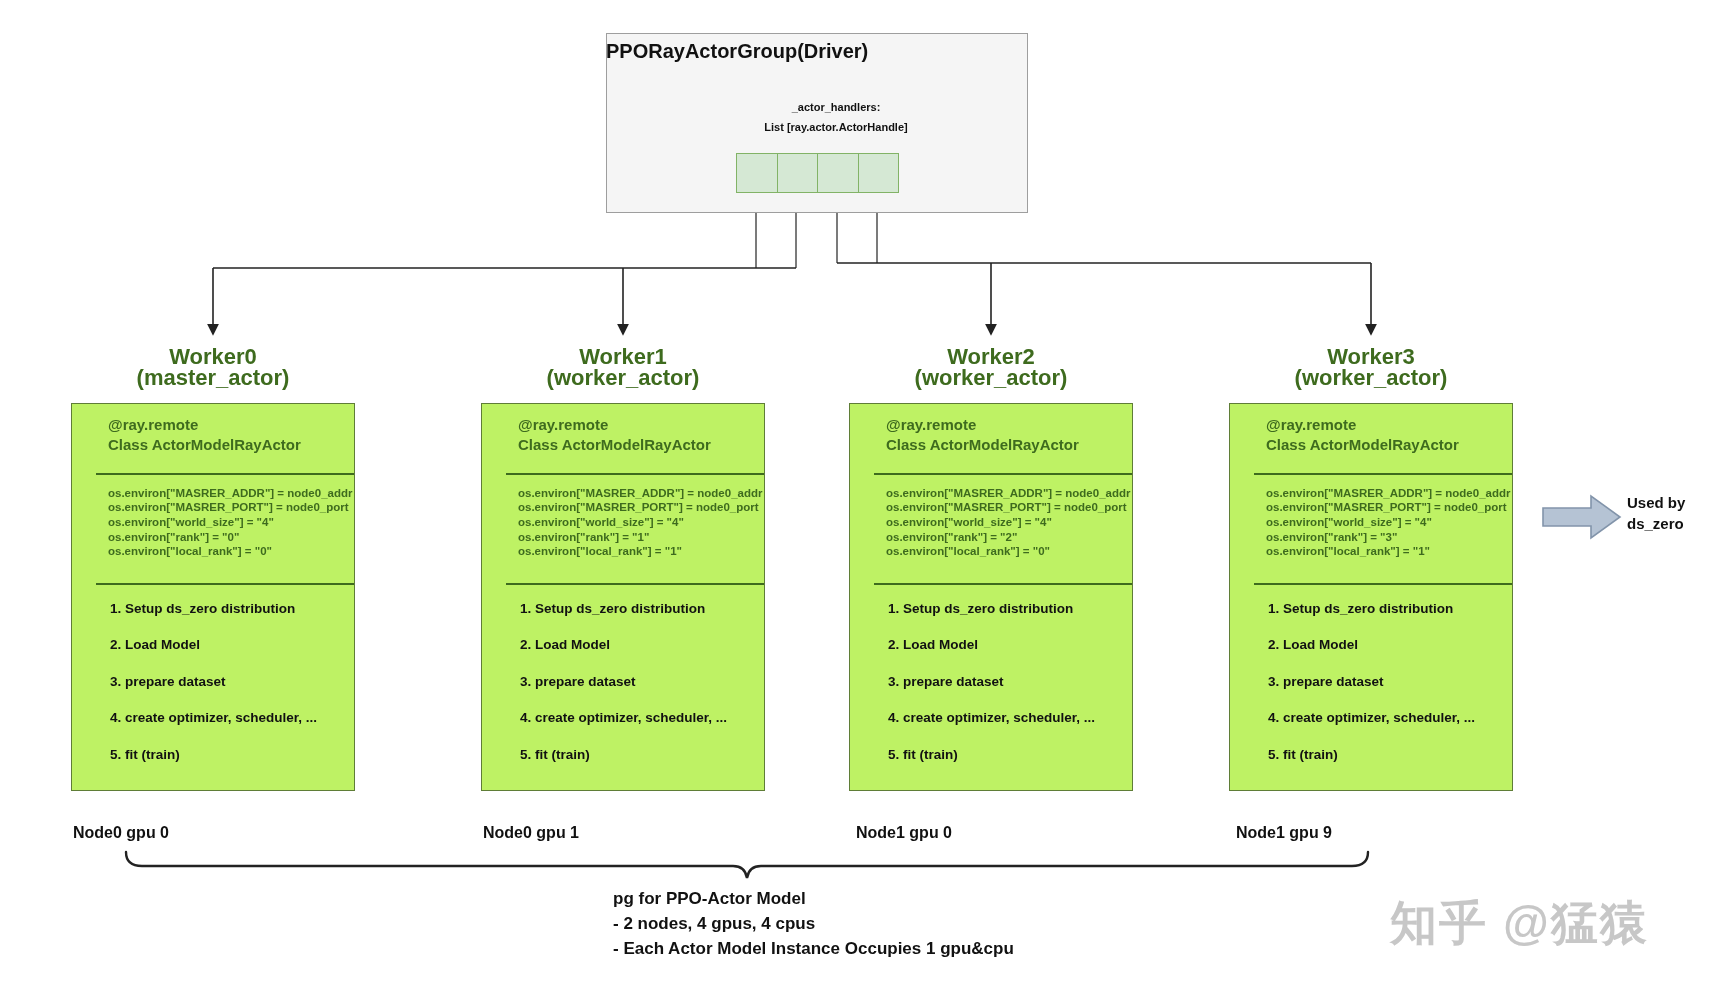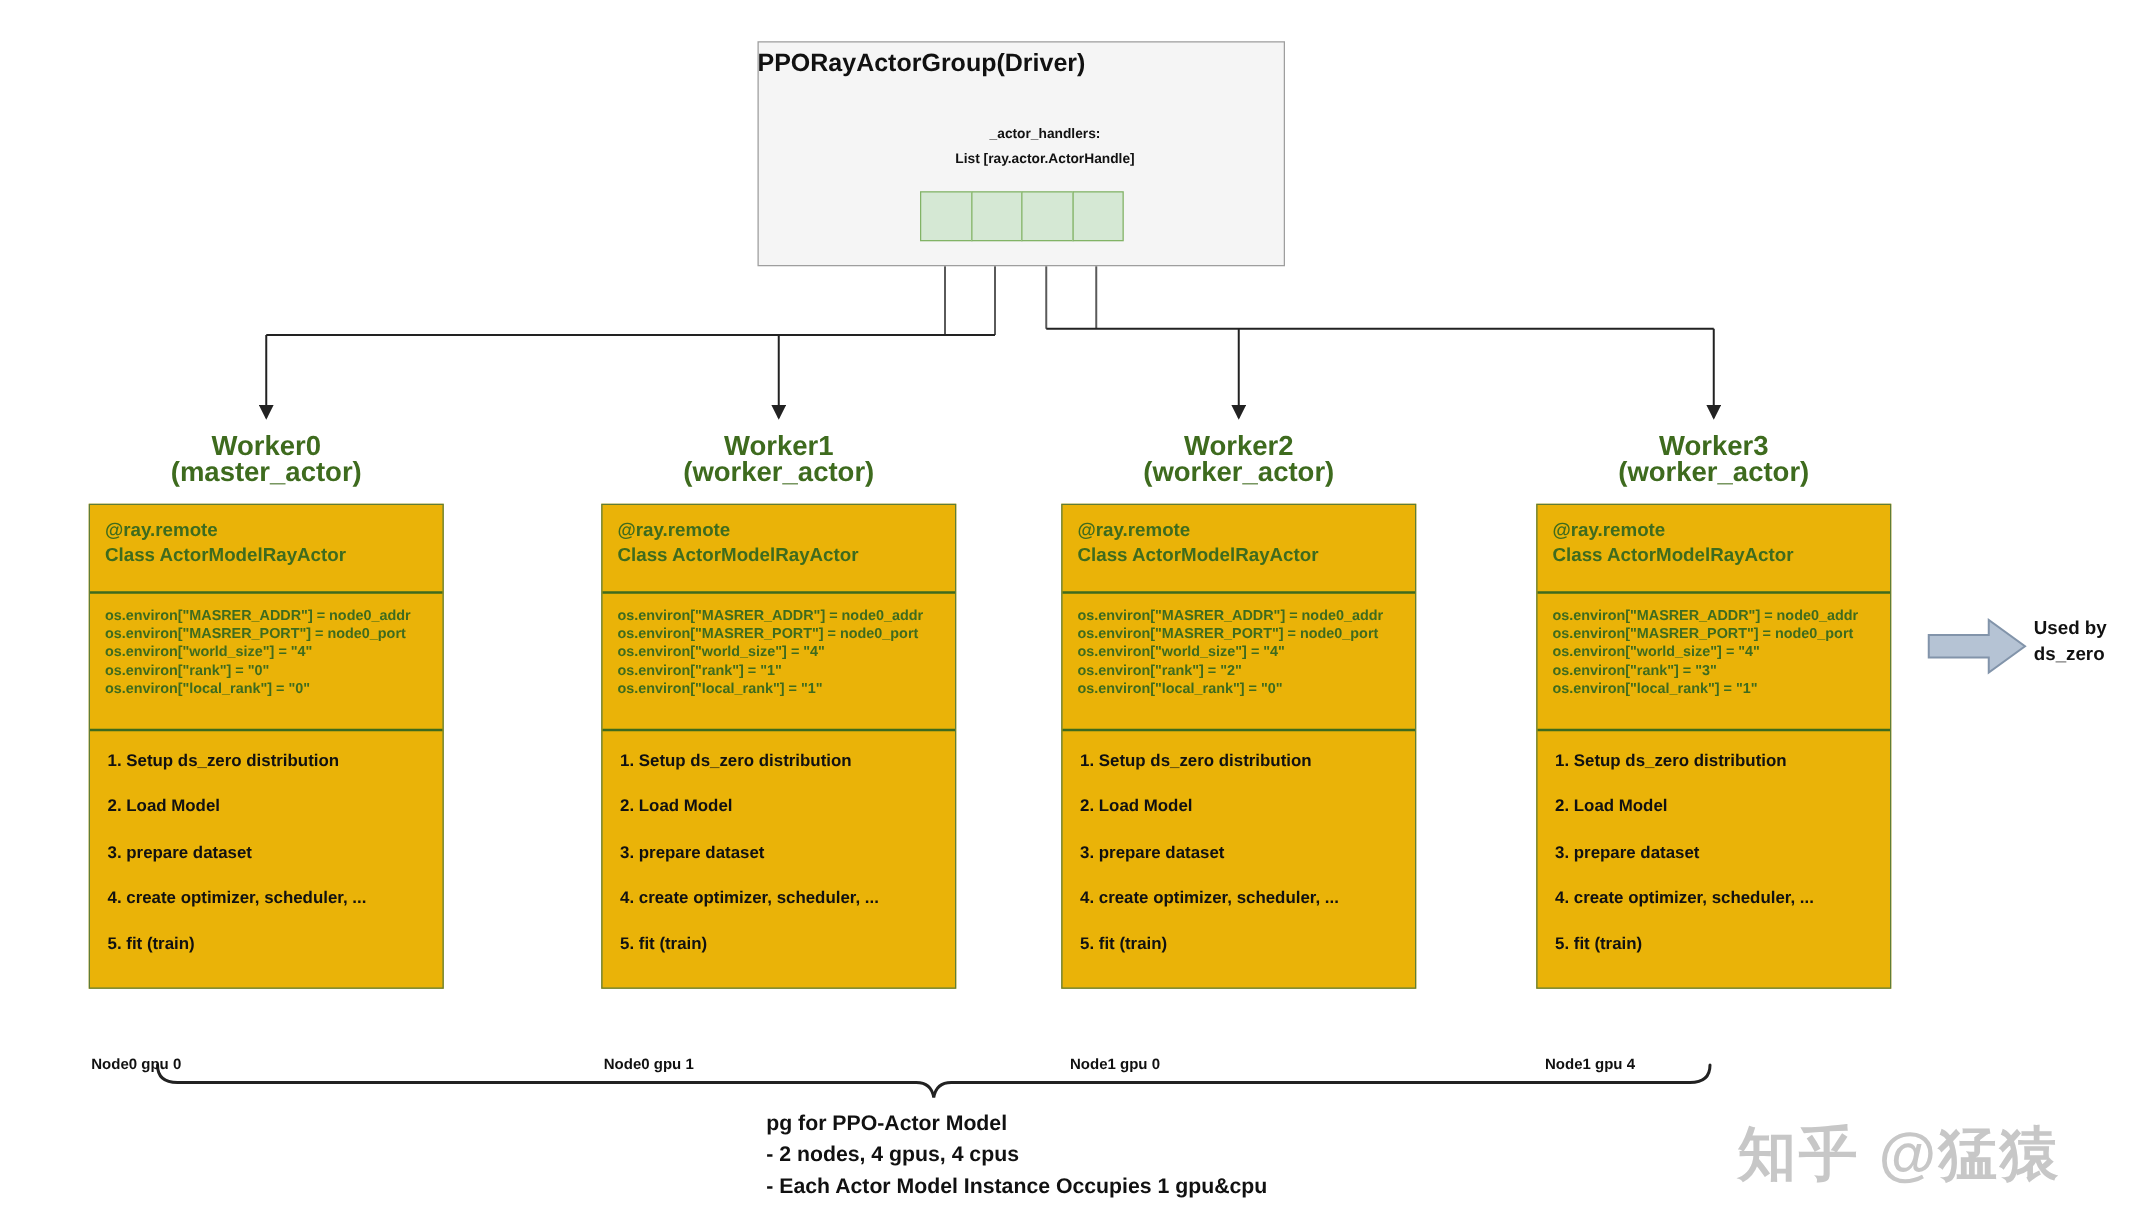--- a/index.html
+++ b/index.html
@@ -44,22 +44,23 @@
 
   
   .worker-title {
     top: 346px; width: 284px;
     text-align: center;
     font-size: 22px; font-weight: bold; color: #3e6b1e;
     line-height: 21px;
   }
   .worker-box {
     top: 403px; width: 284px; height: 388px;
-    background: #eab308;
+    background: #bef264;
     border: 1.5px solid #5f7d37;
+    padding-left: 24px;
   }
   .wb-header {
     height: 68.5px;
     padding: 11px 12px 0 12px;
     font-size: 15px; font-weight: bold; color: #3e6b1e;
     line-height: 19.5px;
   }
   .wb-env {
     height: 110px;
     border-top: 2px solid #3e6b1e;
@@ -69,22 +70,22 @@
     white-space: nowrap;
   }
   .wb-steps {
     border-top: 2px solid #3e6b1e;
     padding: 16px 14px 0 14px;
     font-size: 13.5px; font-weight: bold; color: #111;
   }
   .wb-steps .step { margin-bottom: 21.5px; }
 
   .node-label {
-    top: 844px;
-    font-size: 12px; font-weight: bold; color: #111;
+    top: 824px;
+    font-size: 16px; font-weight: bold; color: #111;
   }
 
   
   .side-note {
     left: 1627px; top: 492px; width: 86px;
     font-size: 15px; font-weight: bold; color: #111;
     line-height: 21px;
   }
 
   
@@ -250,21 +251,21 @@
       <div>os.environ["local_rank"] = "1"</div>
     </div>
     <div class="wb-steps">
       <div class="step">1. Setup ds_zero distribution</div>
       <div class="step">2. Load Model</div>
       <div class="step">3. prepare dataset</div>
       <div class="step">4. create optimizer, scheduler, ...</div>
       <div class="step">5. fit (train)</div>
     </div>
   </div>
-  <div class="abs node-label" style="left:1236px">Node1 gpu 4</div>
+  <div class="abs node-label" style="left:1236px">Node1 gpu 9</div>
 
   <div class="abs side-note">
     <div>Used by</div>
     <div>ds_zero</div>
   </div>
 
   <div class="abs footer-text">
     <div>pg for PPO-Actor Model</div>
     <div>- 2 nodes, 4 gpus, 4 cpus</div>
     <div>- Each Actor Model Instance Occupies 1 gpu&amp;cpu</div>

